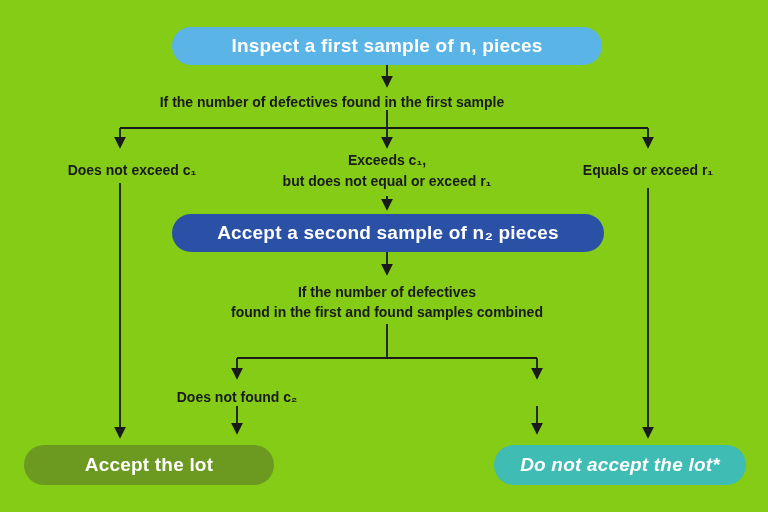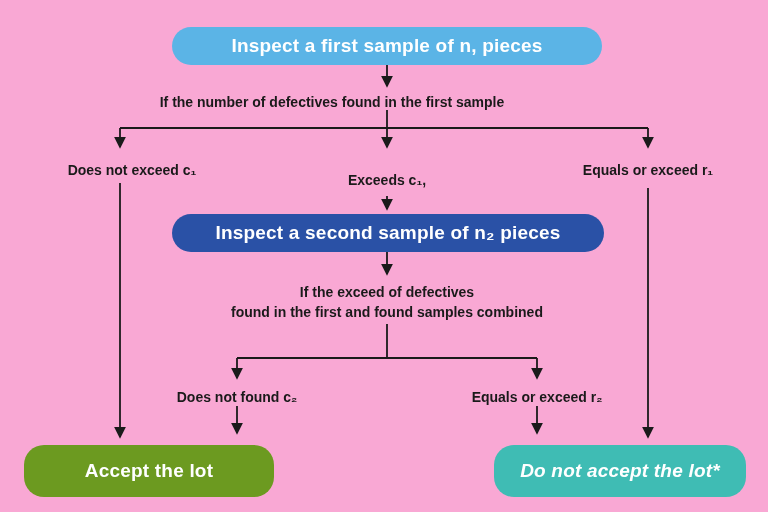--- a/index.html
+++ b/index.html
@@ -1,32 +1,32 @@
 <!DOCTYPE html>
 <html><head>
 <meta charset="utf-8">
 <style>
   html,body{margin:0;padding:0;background:#ffffff;}
   .canvas{
-    position:relative;width:768px;height:512px;background:#f9a8d4;overflow:hidden;
+    position:relative;width:768px;height:512px;background:#84cc16;overflow:hidden;
     font-family:"Liberation Sans","DejaVu Sans",sans-serif;color:#1a1a1a;
   }
   .arrows{position:absolute;left:0;top:0;width:768px;height:512px;}
   .pill{
     position:absolute;display:flex;align-items:center;justify-content:center;
     color:#ffffff;font-weight:700;border-radius:20px;text-align:center;
     letter-spacing:.2px;
   }
   .pill-big{font-size:19px;height:38px;}
-  .pill-bottom{font-size:19px;height:52px;}
+  .pill-bottom{font-size:19px;height:40px;}
   .lbl{
     position:absolute;text-align:center;font-size:14px;font-weight:600;
     line-height:20px;color:#1a1a1a;
   }
-  .lbl-2line{line-height:21px;margin-top:20px;}
+  .lbl-2line{line-height:21px;}
 </style>
 </head>
 <body>
 
 <div class="canvas">
 
   <svg class="arrows" width="768" height="512" viewBox="0 0 768 512" fill="none">
     <defs>
       <marker id="ah" markerUnits="userSpaceOnUse" markerWidth="12" markerHeight="12" viewBox="0 0 10 10" refX="8.5" refY="5" orient="auto">
         <path d="M0,0 L10,5 L0,10 z" fill="#1a1a1a"></path>
@@ -52,38 +52,38 @@
     <path d="M237 358 H537" stroke="#1a1a1a" stroke-width="1.8"></path>
     <path d="M237 358 V378" stroke="#1a1a1a" stroke-width="1.8" marker-end="url(#ah)"></path>
     <path d="M537 358 V378" stroke="#1a1a1a" stroke-width="1.8" marker-end="url(#ah)"></path>
 
     <path d="M237 406 V433" stroke="#1a1a1a" stroke-width="1.8" marker-end="url(#ah)"></path>
     <path d="M537 406 V433" stroke="#1a1a1a" stroke-width="1.8" marker-end="url(#ah)"></path>
   </svg>
 
   <div class="pill pill-big" style="left: 172px; top: 27px; width: 430px; background: rgb(91, 180, 230);">Inspect a first sample of n, pieces</div>
 
-  <div class="pill pill-big" style="left: 172px; top: 214px; width: 432px; background: rgb(42, 81, 166);">Inspect a second sample of n₂ pieces</div>
+  <div class="pill pill-big" style="left: 172px; top: 214px; width: 432px; background: rgb(42, 81, 166);">Accept a second sample of n₂ pieces</div>
 
   <div class="pill pill-bottom" style="left: 24px; top: 445px; width: 250px; background: rgb(108, 154, 32);">Accept the lot</div>
 
   <div class="pill pill-bottom" style="left: 494px; top: 445px; width: 252px; background: rgb(63, 188, 180); font-style: italic;">Do not accept the lot*</div>
 
   <div class="lbl" style="left:0;top:92px;width:664px;">If the number of defectives found in the first sample</div>
 
   <div class="lbl" style="left:22px;top:160px;width:220px;">Does not exceed c₁</div>
 
   <div class="lbl lbl-2line" style="left:237px;top:150px;width:300px;">
     <span>Exceeds c₁,</span><br>
+    <span>but does not equal or exceed r₁</span>
   </div>
 
   <div class="lbl" style="left:538px;top:160px;width:220px;">Equals or exceed r₁</div>
 
   <div class="lbl" style="left:87px;top:282px;width:600px;">
-    <span>If the exceed of defectives</span><br>
+    <span>If the number of defectives</span><br>
     <span>found in the first and found samples combined</span>
   </div>
 
   <div class="lbl" style="left:127px;top:387px;width:220px;">Does not found c₂</div>
 
-  <div class="lbl" style="left:427px;top:387px;width:220px;">Equals or exceed r₂</div>
 
 </div>
 
 </body></html>

